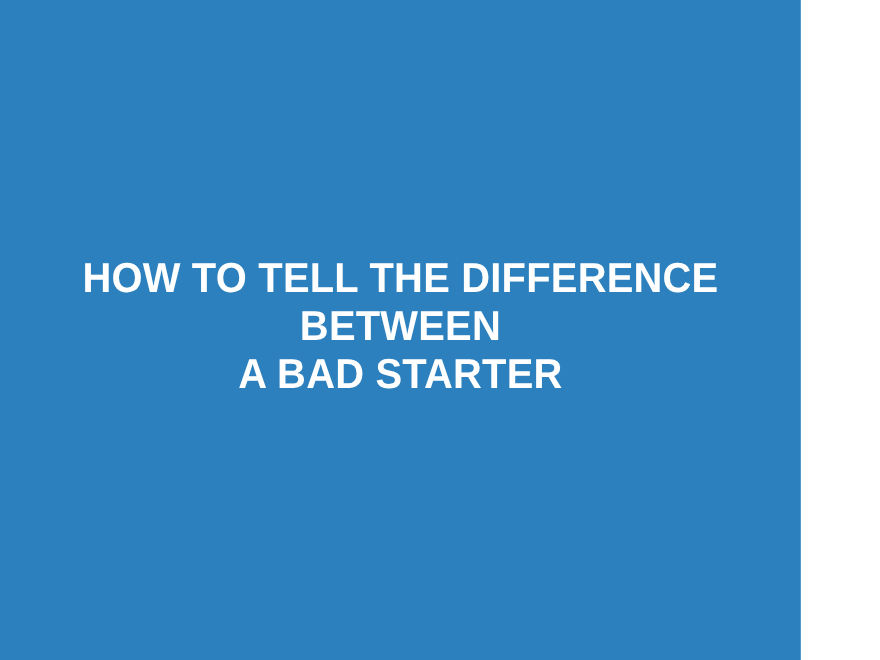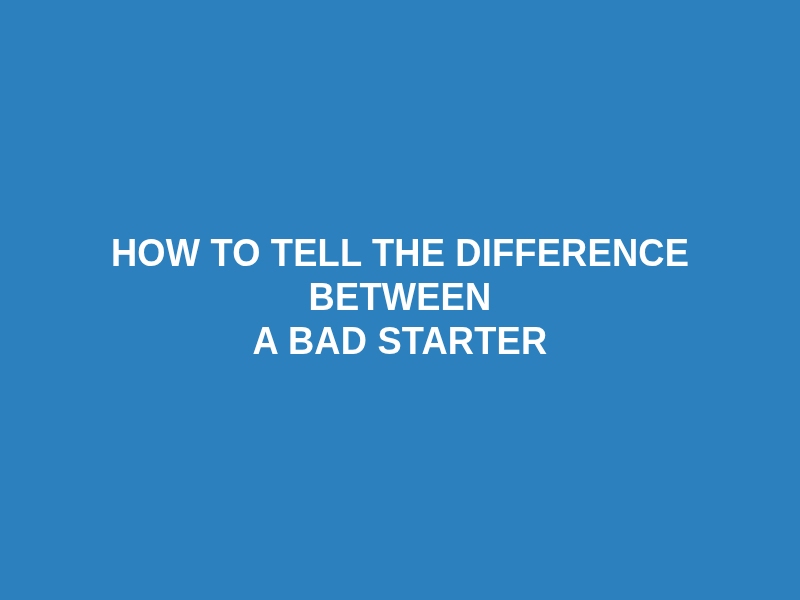--- a/index.html
+++ b/index.html
@@ -12,21 +12,21 @@
     width: 800px;
     height: 600px;
     overflow: hidden;
     background: #ffffff;
     font-family: "Liberation Sans", "DejaVu Sans", sans-serif;
   }
 
   #hero-card {
     position: relative;
     box-sizing: border-box;
-    width: 800px;
+    width: 728px;
     height: 600px;
     background-color: #2b80bd;
     display: flex;
     align-items: center;
     justify-content: center;
     overflow: hidden;
   }
 
   #hero-title-block {
     width: 700px;

